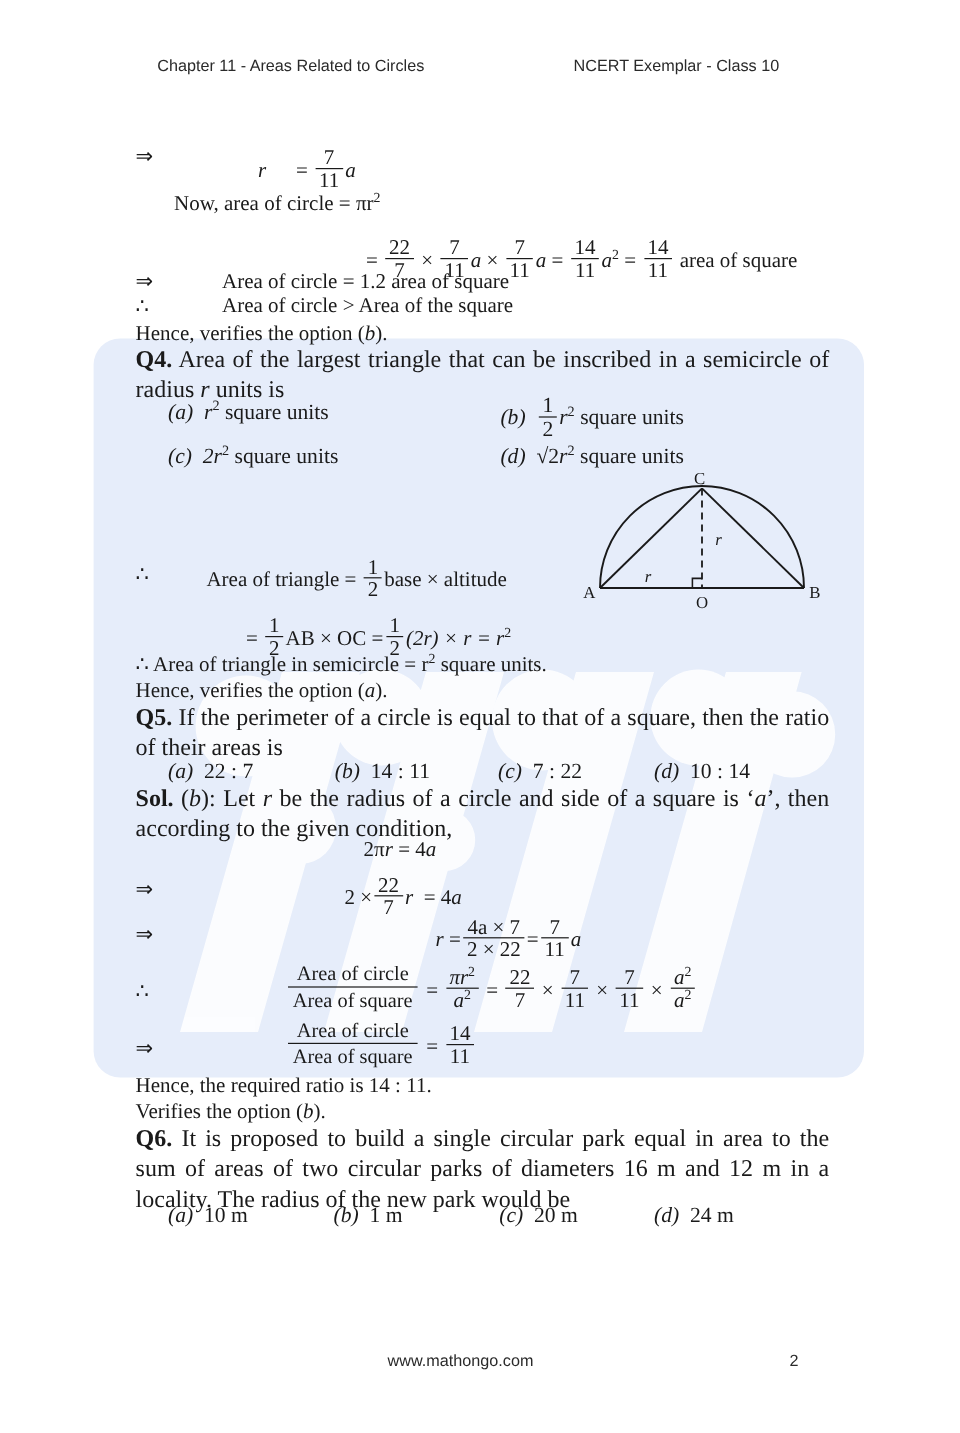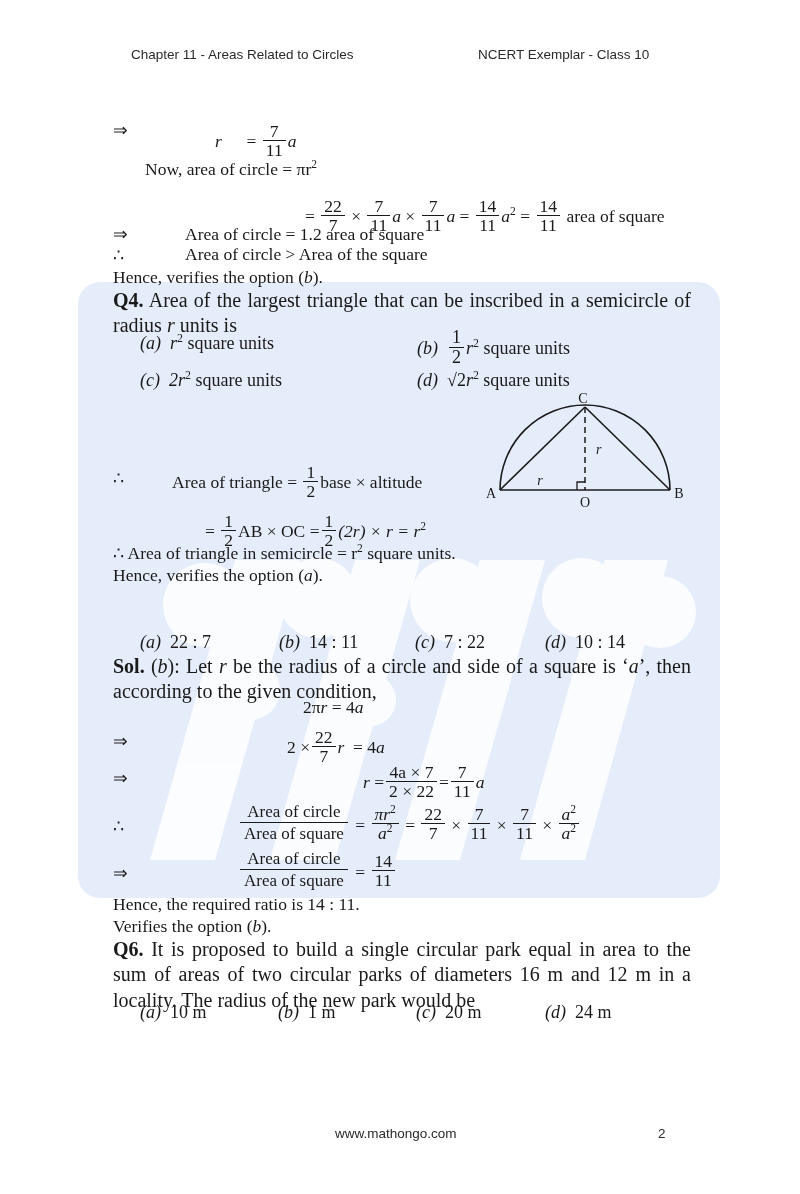--- a/index.html
+++ b/index.html
@@ -35,21 +35,21 @@
     font-size:13.5px;color:#2a2a2a;z-index:4;
   }
   .header .h-left{position:absolute;left:131px;top:0;white-space:nowrap;}
   .header .h-right{position:absolute;left:478px;top:0;white-space:nowrap;}
 
   .footer{
     position:absolute;top:1126px;left:0;width:800px;
     font-family:"Liberation Sans", sans-serif;
     font-size:13.5px;color:#2a2a2a;z-index:4;
   }
-  .footer .f-site{position:absolute;left:335px;top:0;}
+  .footer .f-site{position:absolute;left:323px;top:0;}
   .footer .f-page{position:absolute;left:658px;top:0;}
 
   
   .content{position:absolute;left:0;top:0;width:800px;height:1194px;z-index:3;}
   .ln{position:absolute;white-space:nowrap;font-size:17.5px;line-height:1;}
   .bold{font-weight:bold;}
   .it{font-style:italic;}
 
   
   .para{
@@ -178,20 +178,23 @@
       <span>=</span>&nbsp;<span class="frac big"><span class="num">1</span><span class="den">2</span></span><span>AB × OC</span>&nbsp;<span>=</span><span class="frac big"><span class="num">1</span><span class="den">2</span></span><span class="it">(2r) × r  = r</span><sup class="ex">2</sup>
     </div>
 
     <div class="ln" style="left:113px;top:545px;">
       <span>∴</span><span> Area of triangle in semicircle = r</span><sup class="ex">2</sup><span> square units.</span>
     </div>
     <div class="ln" style="left:113px;top:567px;">
       Hence, verifies the option (<span class="it">a</span>).
     </div>
 
+    <div class="para" style="left:113px;top:586px;width:578px;">
+      <span class="bold">Q5.</span><span> If the perimeter of a circle is equal to that of a square, then the ratio of their areas is</span>
+    </div>
 
     <div class="opt-row" style="left:140px;top:632px;">
       <span class="it">(a)</span>&nbsp;&nbsp;<span>22 : 7</span>
     </div>
     <div class="opt-row" style="left:279px;top:632px;">
       <span class="it">(b)</span>&nbsp;&nbsp;<span>14 : 11</span>
     </div>
     <div class="opt-row" style="left:415px;top:632px;">
       <span class="it">(c)</span>&nbsp;&nbsp;<span>7 : 22</span>
     </div>

